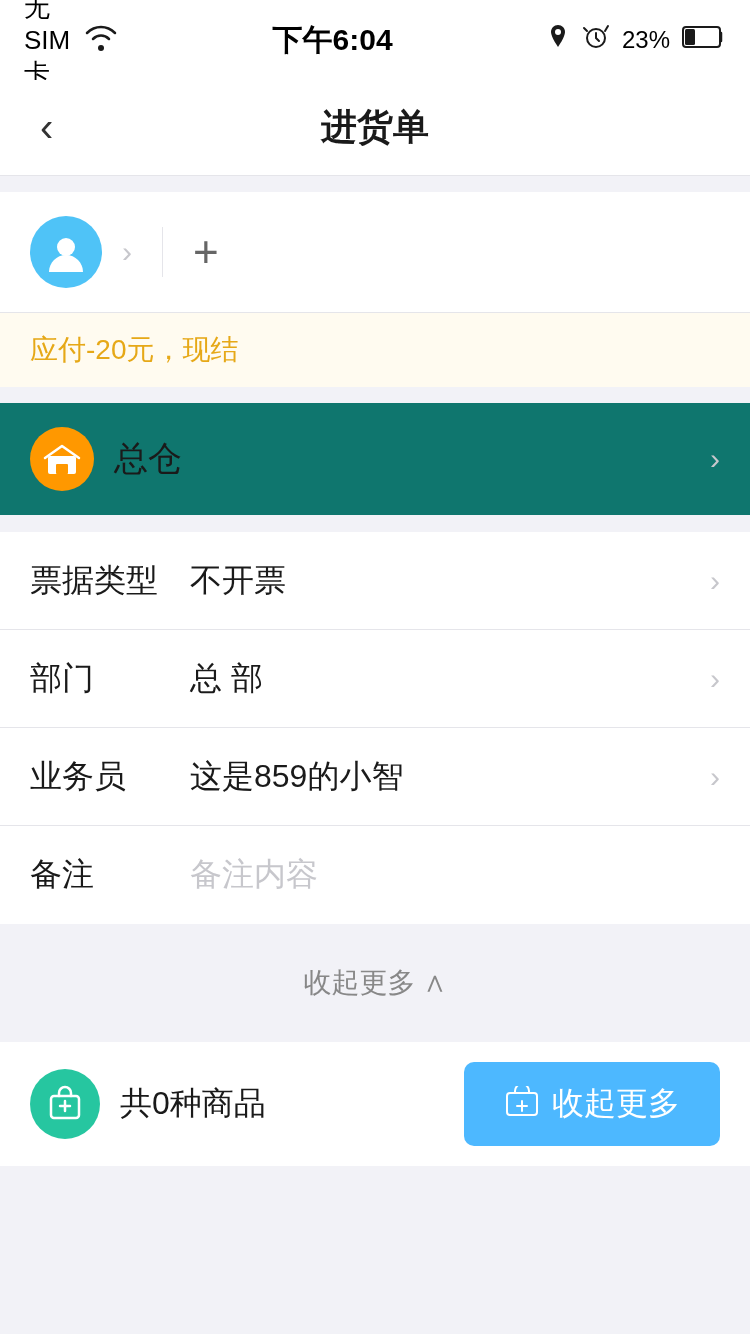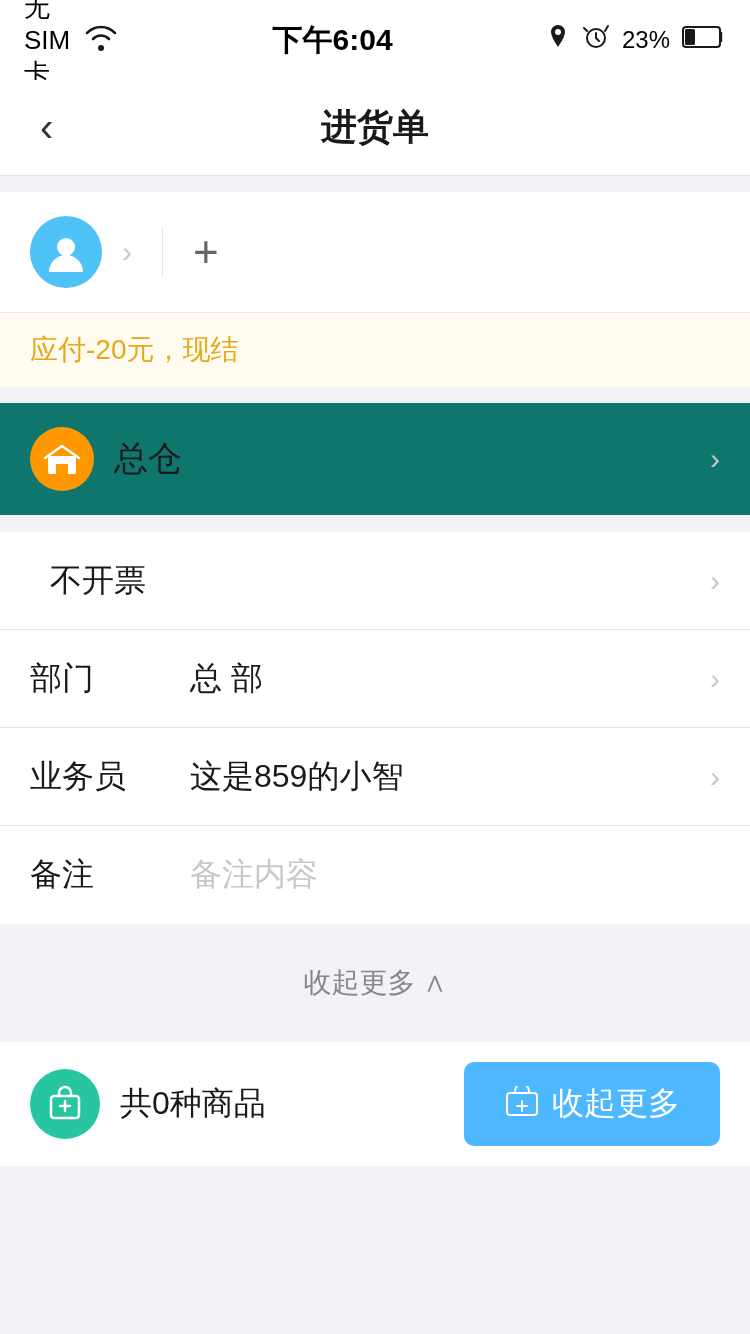--- a/index.html
+++ b/index.html
@@ -332,20 +332,21 @@
       </svg>
     </div>
     <span class="warehouse-name">总仓</span>
     <span class="row-chevron">›</span>
   </div>
 </div>
 
 <div class="form-section">
 
   <div class="form-row">
+    <span class="form-label">票据类型</span>
     <span class="form-value">不开票</span>
     <span class="row-chevron">›</span>
   </div>
 
   <div class="form-row">
     <span class="form-label">部门</span>
     <span class="form-value">总 部</span>
     <span class="row-chevron">›</span>
   </div>
 

